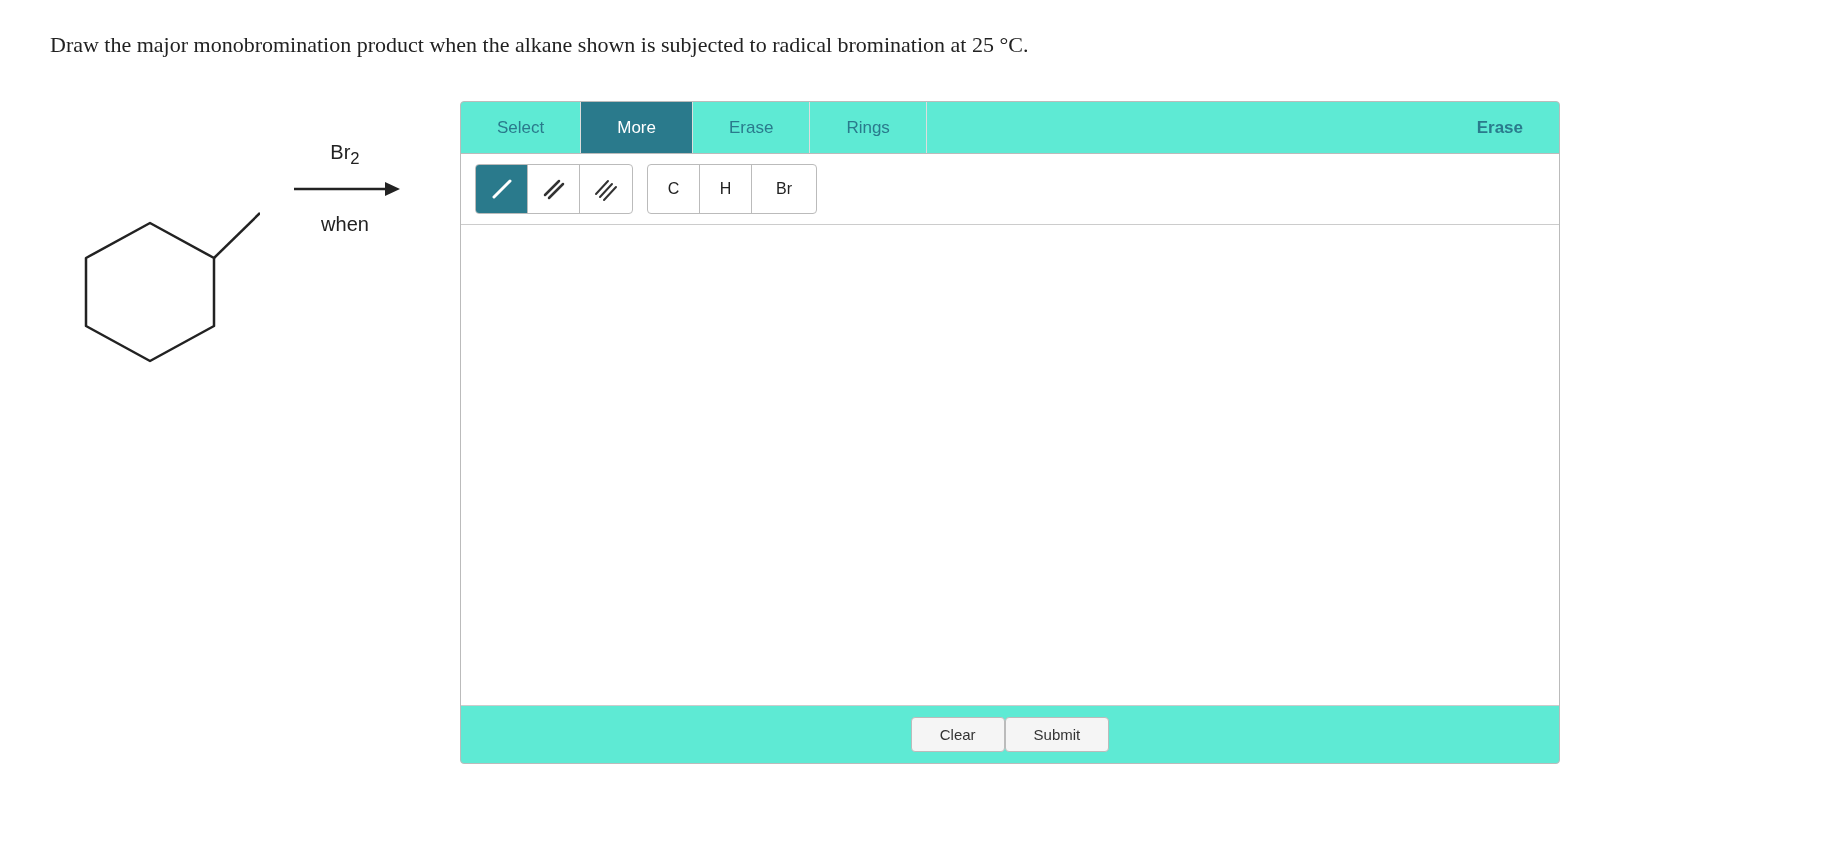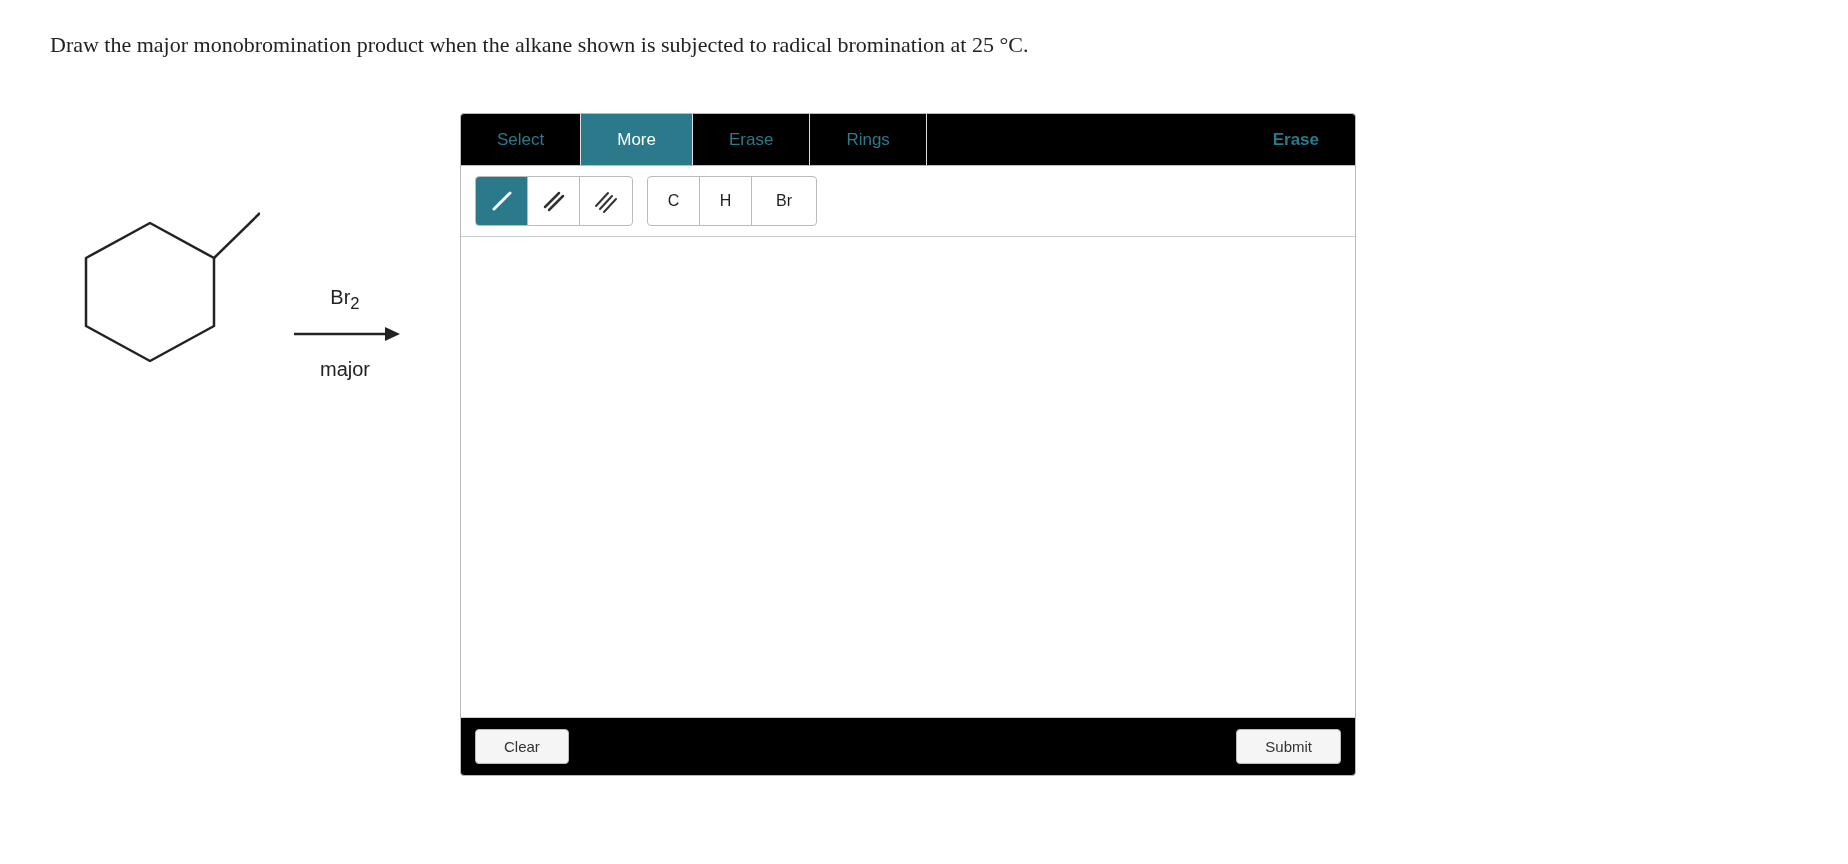--- a/index.html
+++ b/index.html
@@ -23,21 +23,21 @@
       flex-direction: row;
       align-items: flex-start;
       padding: 20px 40px;
       gap: 0;
     }
 
     
     .molecule-section {
       display: flex;
       flex-direction: row;
-      align-items: flex-end;
+      align-items: flex-start;
       gap: 30px;
       margin-top: 40px;
       margin-right: 60px;
       flex-shrink: 0;
     }
 
     .molecule-svg-container {
       width: 220px;
       height: 240px;
     }
@@ -62,27 +62,26 @@
     .condition-label {
       font-size: 20px;
       font-family: Arial, sans-serif;
       margin-top: 4px;
     }
 
     
     .draw-panel {
       border: 1.5px solid #bbb;
       border-radius: 4px;
-      background: #000000;
-      width: 896px;
+      background: #5eead4;
+      width: 1100px;
       min-height: 620px;
       display: flex;
       flex-direction: column;
       flex-shrink: 0;
-      margin-top: 12px;
     }
 
     
     .toolbar {
       display: flex;
       flex-direction: row;
       align-items: stretch;
       border-bottom: 1.5px solid #bbb;
       height: 52px;
     }
@@ -198,21 +197,21 @@
       min-height: 480px;
       position: relative;
     }
 
     
     .bottom-bar {
       border-top: 1.5px solid #ccc;
       display: flex;
       flex-direction: row;
       align-items: center;
-      justify-content: space-between;
+      justify-content: center;
       padding: 0 14px;
       height: 58px;
     }
 
     .bottom-btn {
       padding: 8px 28px;
       border: 1.5px solid #bbb;
       border-radius: 4px;
       background: #f5f5f5;
       font-size: 15px;
@@ -240,21 +239,21 @@
     </div>
 
     <div class="reagent-arrow">
       <div class="reagent-label">
         <span>Br</span><sub>2</sub>
       </div>
       <svg class="arrow-svg" viewBox="0 0 110 28" xmlns="http://www.w3.org/2000/svg">
         <line x1="4" y1="14" x2="95" y2="14" stroke="#222" stroke-width="2.5"></line>
         <polygon points="95,7 110,14 95,21" fill="#222"></polygon>
       </svg>
-      <div class="condition-label">major</div>
+      <div class="condition-label">when</div>
     </div>
 
   </div>
 
   <div class="draw-panel">
 
     <div class="toolbar">
       <button class="toolbar-btn">Select</button>
       <button class="toolbar-btn active">More</button>
       <button class="toolbar-btn">Erase</button>

